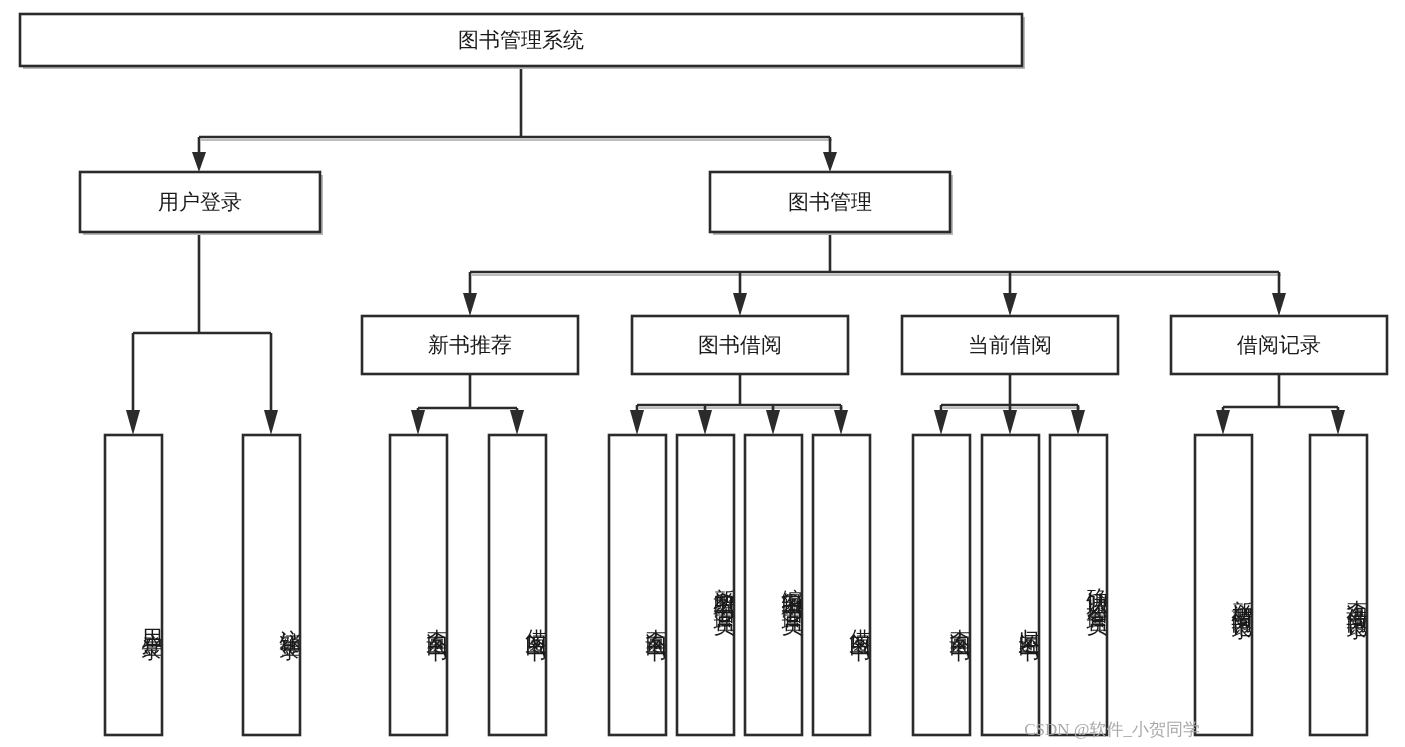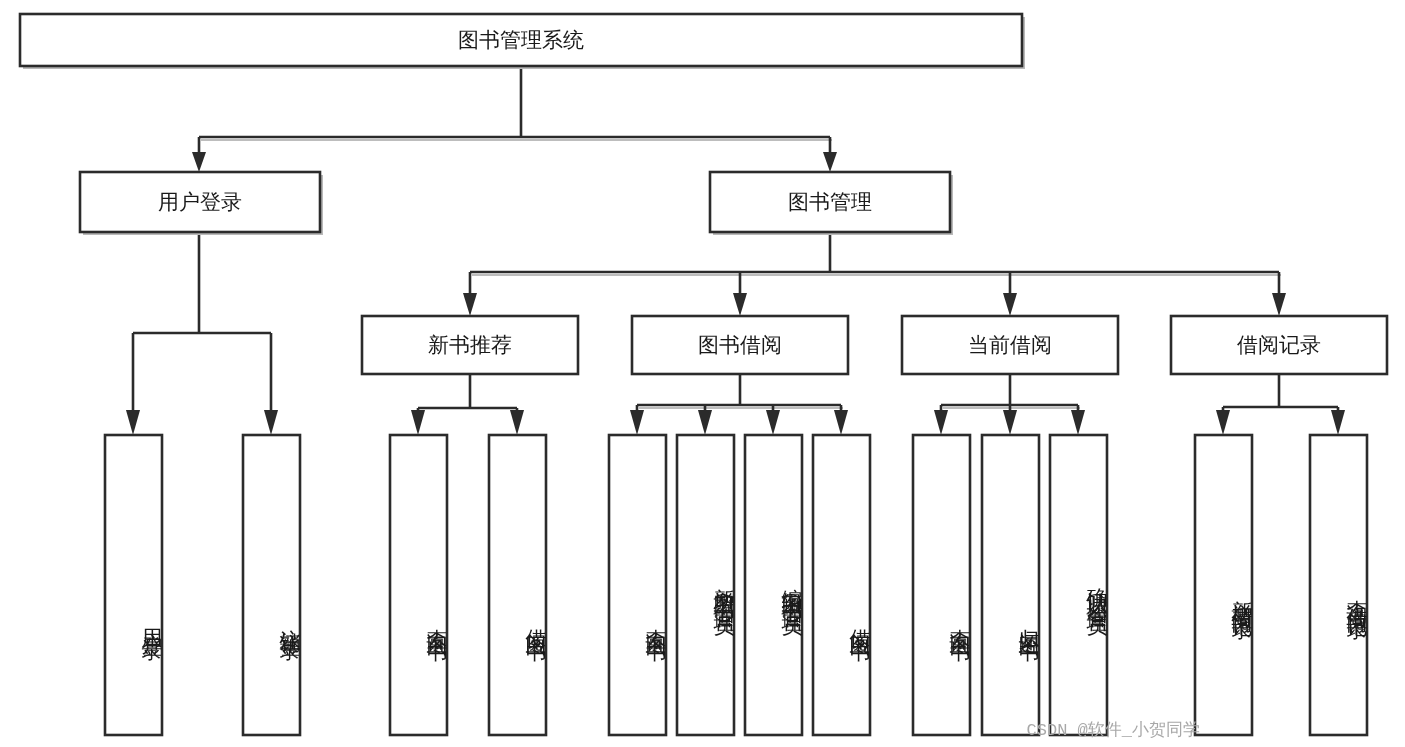--- a/index.html
+++ b/index.html
@@ -67,21 +67,21 @@
     line-height: 1.0;
     color: #1a1a1a;
     letter-spacing: 4px;
     white-space: nowrap;
     pointer-events: none;
   }
   .watermark {
     position: absolute;
     right: 14px;
     bottom: 6px;
-    font-family: Liberation Mono, monospace;
+    font-family: Liberation Serif, serif;
     font-size: 17px;
     color: #a8a8a8;
     white-space: nowrap;
   }
 </style>
 </head>
 <body>
 
 <div id="diagram-root">
 

